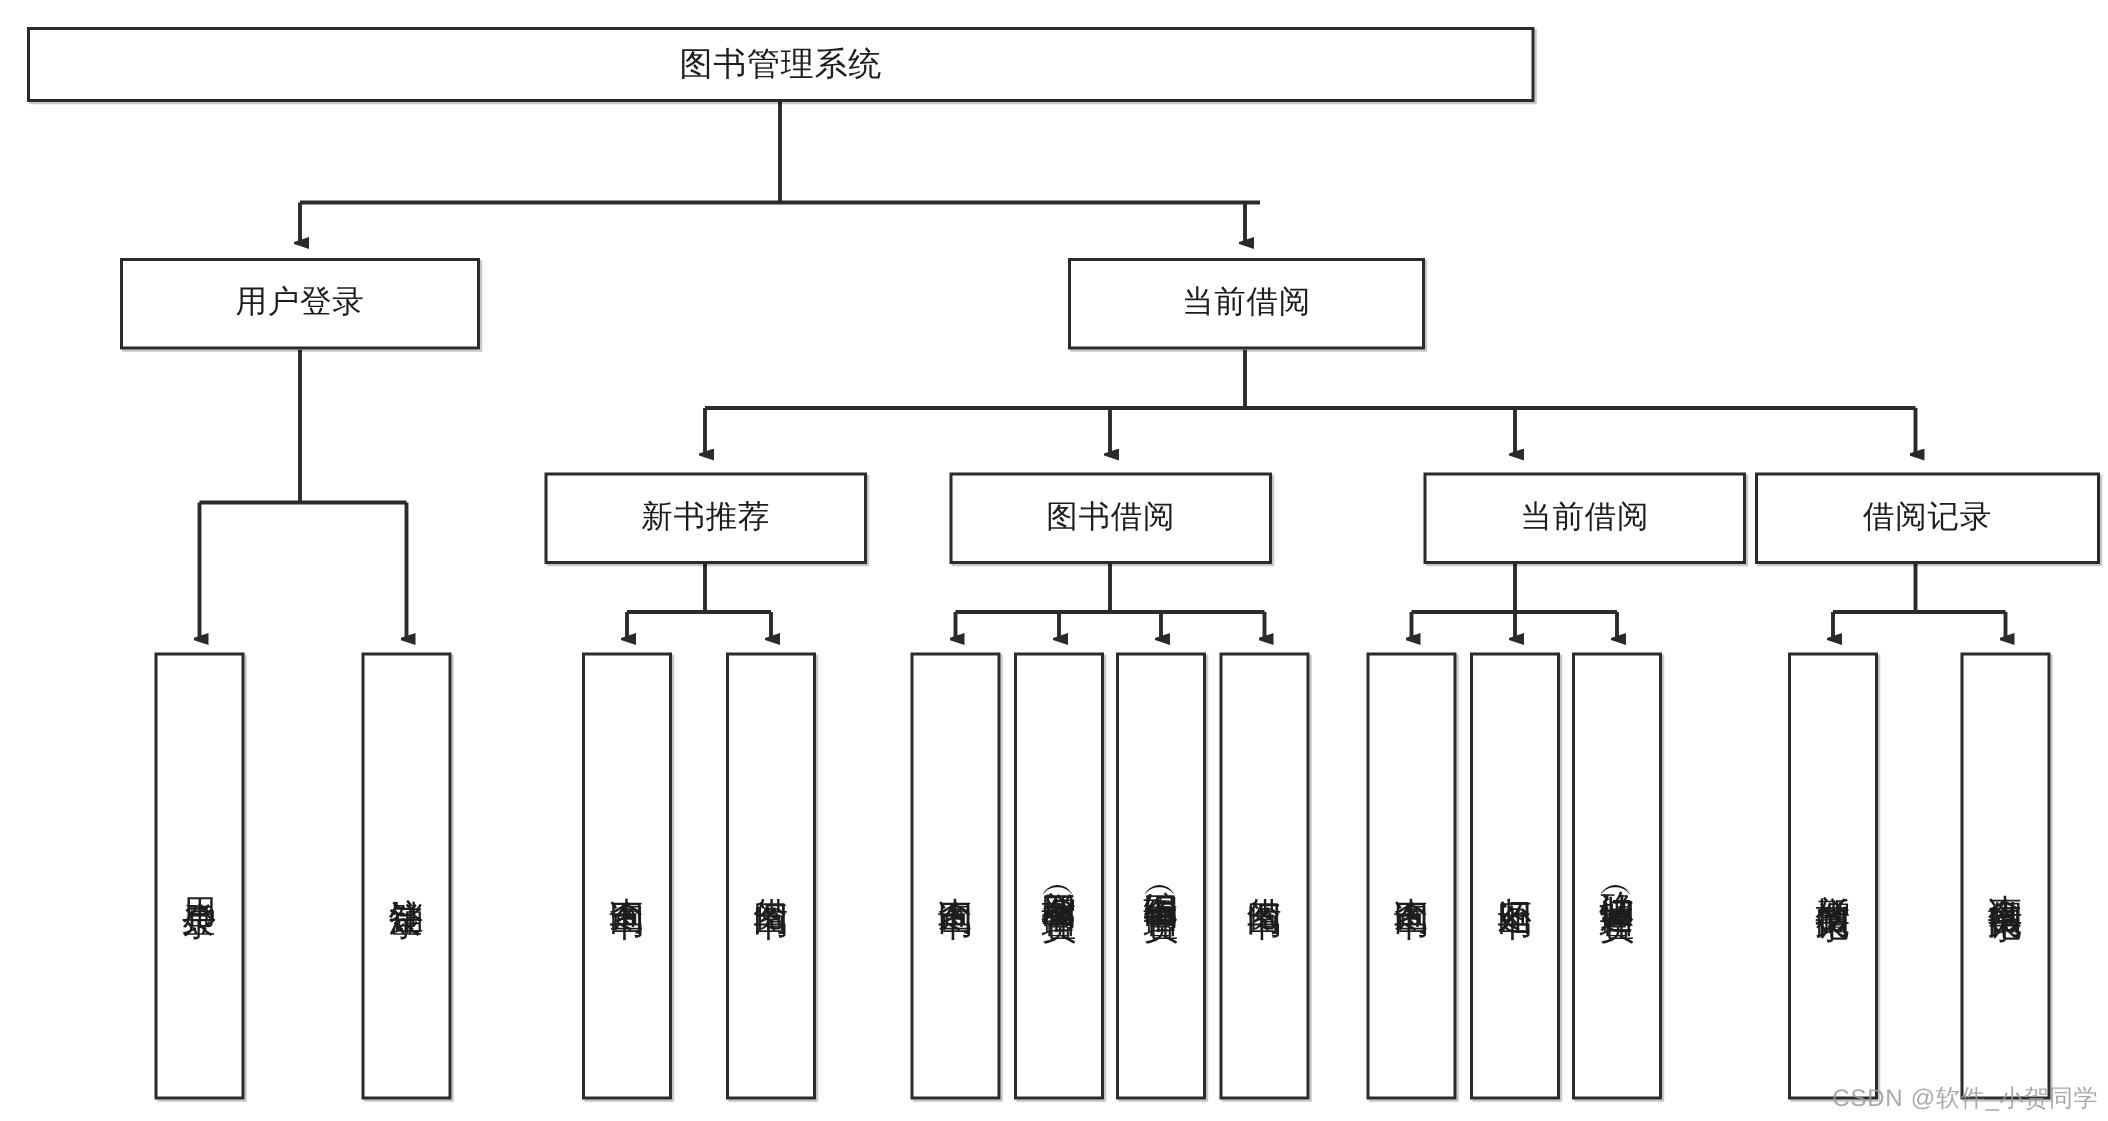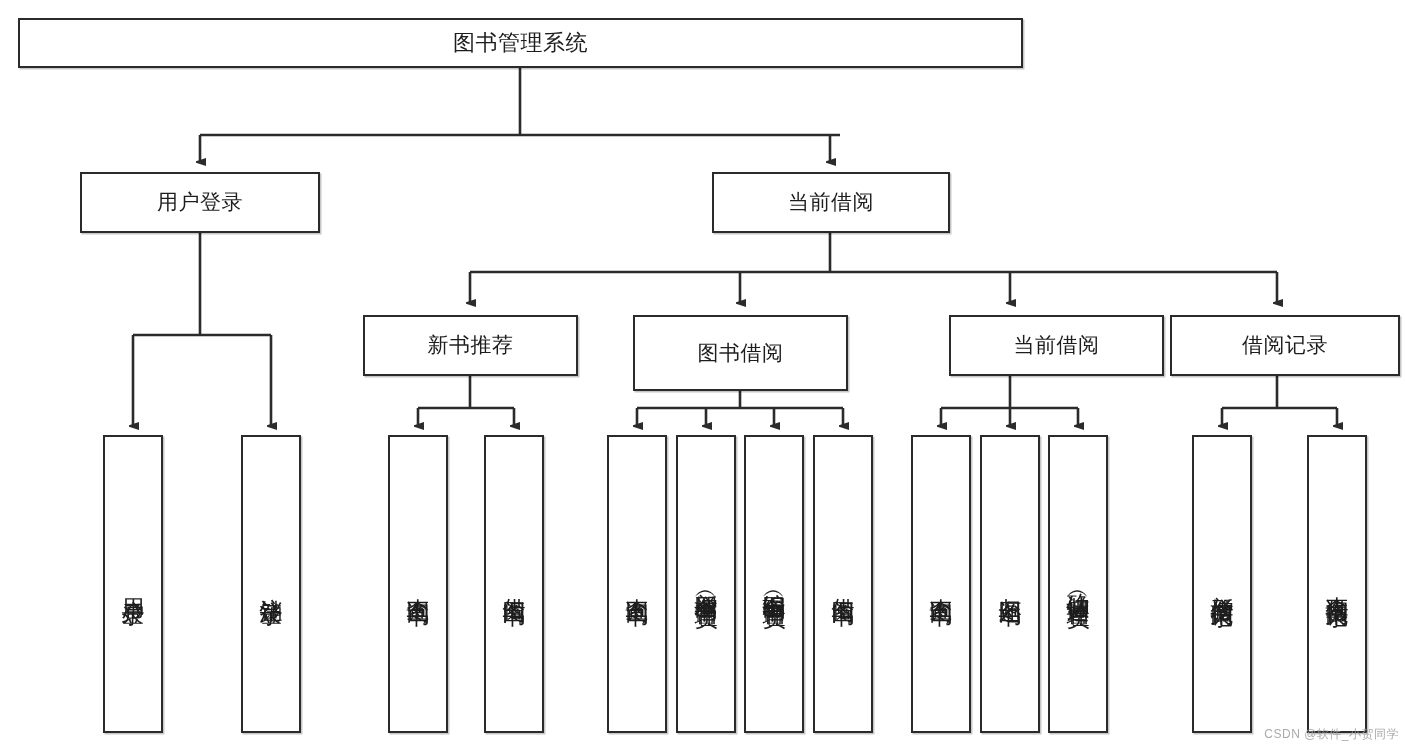--- a/index.html
+++ b/index.html
@@ -55,21 +55,21 @@
     text-orientation: upright;
     font-size: 23px;
     line-height: 1.08;
     letter-spacing: 2px;
     white-space: nowrap;
   }
   .watermark {
     position: absolute;
     right: 6px;
     bottom: 4px;
-    font-size: 12px;
+    font-size: 16px;
     color: #9b9b9b;
     opacity: 0.85;
     letter-spacing: 0.5px;
     white-space: nowrap;
   }
 </style>
 </head>
 <body>
 
 <div id="canvas">
@@ -131,21 +131,21 @@
   <div class="node" style="left:80px; top:172px; width:240px; height:61px;">
     <span class="lbl">用户登录</span>
   </div>
   <div class="node" style="left:712px; top:172px; width:238px; height:61px;">
     <span class="lbl">当前借阅</span>
   </div>
 
   <div class="node" style="left:363px; top:315px; width:215px; height:61px;">
     <span class="lbl">新书推荐</span>
   </div>
-  <div class="node" style="left:633px; top:315px; width:215px; height:76px;">
+  <div class="node" style="left:633px; top:315px; width:215px; height:61px;">
     <span class="lbl">图书借阅</span>
   </div>
   <div class="node" style="left:903px; top:315px; width:215px; height:61px;margin-left:46px;">
     <span class="lbl">当前借阅</span>
   </div>
   <div class="node" style="left:1170px; top:315px; width:230px; height:61px;">
     <span class="lbl">借阅记录</span>
   </div>
 
   <div class="node vert" style="left:103px; top:435px; width:60px; height:298px;">

